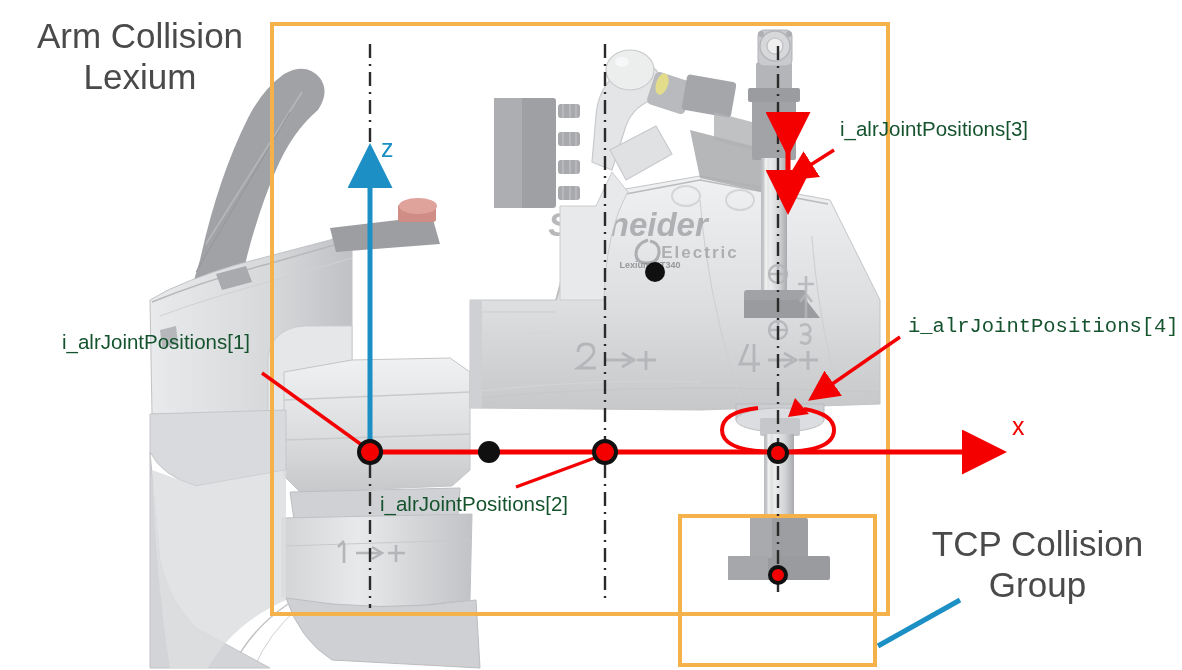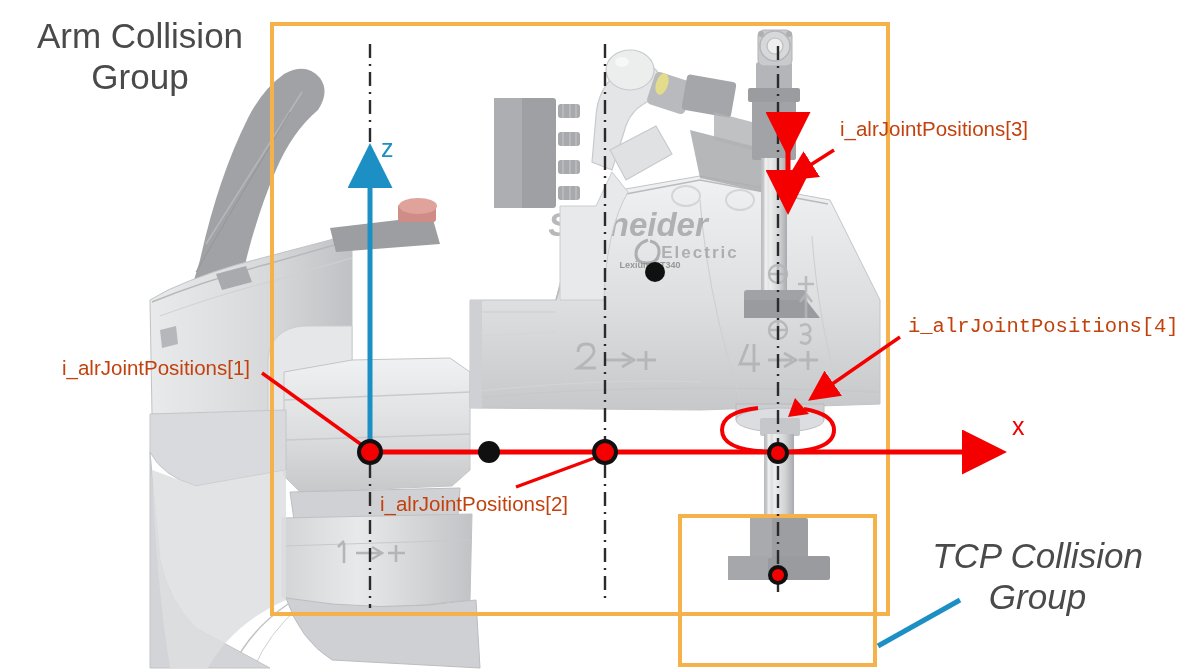--- a/index.html
+++ b/index.html
@@ -15,21 +15,21 @@
   
   .grp-label{
     color:#4a4a4a;
     font-size:35px;
     line-height:1.16;
     text-align:center;
     white-space:pre-line;
     font-weight:400;
   }
   .joint-label{
-    color:#c2410c;
+    color:#14532d;
     font-size:20.5px;
     white-space:nowrap;
     font-weight:400;
   }
   .axis-label{
     font-size:25px;
     font-weight:400;
     line-height:1;
   }
   .axis-label.z{color:#1c8fc4;}
@@ -277,30 +277,30 @@
   </svg>
 
   <div class="jdot red" style="left:357px;top:439px;width:26px;height:26px;"></div>
   <div class="jdot black" style="left:478px;top:441px;width:22px;height:22px;"></div>
   <div class="jdot red" style="left:592px;top:439px;width:26px;height:26px;"></div>
   <div class="jdot black" style="left:645px;top:262px;width:20px;height:20px;"></div>
   <div class="jdot red" style="left:767px;top:442px;width:22px;height:22px;"></div>
   <div class="jdot red" style="left:768px;top:565px;width:20px;height:20px;"></div>
 
   <div class="grp-label" style="left:20px;top:16px;width:240px;">Arm Collision
+Lexium</div>
+
+  <div class="grp-label" style="left:905px;top:524px;width:265px;">TCP Collision
 Group</div>
 
-  <div class="grp-label" style="left:905px;top:536px;width:265px;font-style:italic;">TCP Collision
-Group</div>
-
   <div class="axis-label z" style="left:381px;top:136px;">z</div>
 
   <div class="axis-label x" style="left:1012px;top:414px;">x</div>
 
-  <div class="joint-label" style="left:62px;top:356px;">i_alrJointPositions[1]</div>
+  <div class="joint-label" style="left:62px;top:330px;">i_alrJointPositions[1]</div>
 
   <div class="joint-label" style="left:380px;top:492px;">i_alrJointPositions[2]</div>
 
   <div class="joint-label" style="left:840px;top:117px;">i_alrJointPositions[3]</div>
 
   <div class="joint-label" style="left:908px;top:315px;font-family:Liberation Mono, monospace;">i_alrJointPositions[4]</div>
 
 </div>
 
 </body></html>

